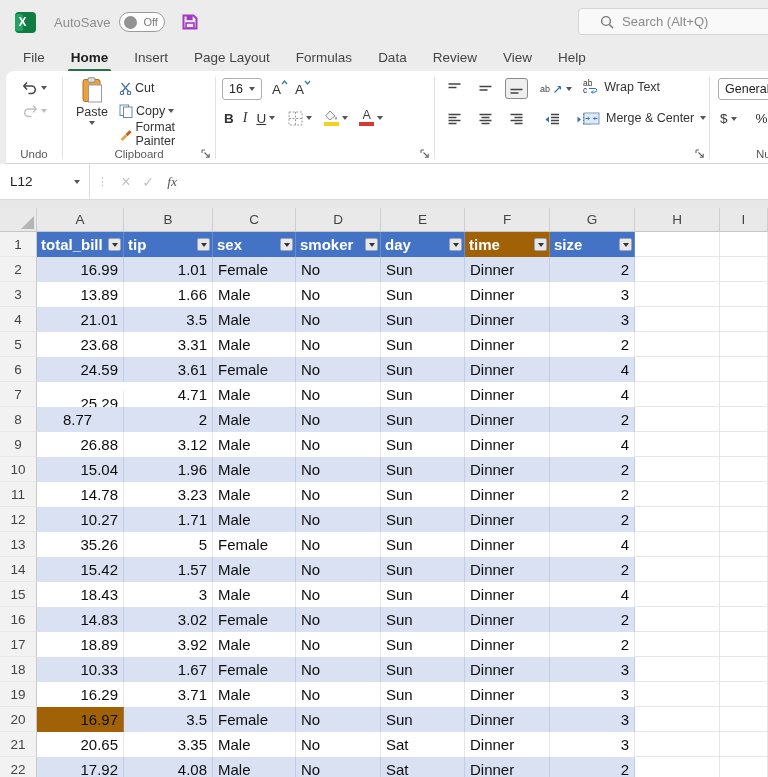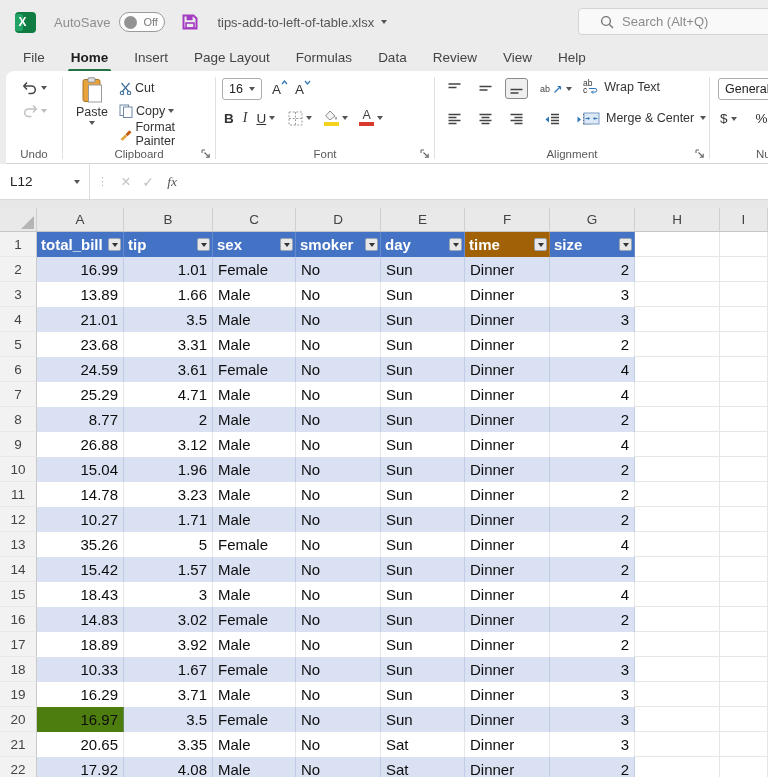--- a/index.html
+++ b/index.html
@@ -115,24 +115,20 @@
       <span class="knob"></span>
       <span class="state">Off</span>
     </div>
     <span class="save-btn">
       <svg width="18" height="18" viewBox="0 0 18 18">
         <path d="M2.5 2.5 H12.5 L15.5 5.5 V15.5 H2.5 Z" fill="none" stroke="#A33BC2" stroke-width="2"></path>
         <rect x="5.6" y="3" width="6" height="4.2" fill="#A33BC2"></rect>
         <rect x="5" y="10" width="8" height="5" fill="none" stroke="#A33BC2" stroke-width="1.6"></rect>
       </svg>
     </span>
-    <div class="doc-title">
-      <span>tips-add-to-left-of-table.xlsx</span>
-      <span class="car"></span>
-    </div>
     <div class="searchbox">
       <svg class="mag" width="14" height="14" viewBox="0 0 14 14">
         <circle cx="6" cy="6" r="4.4" fill="none" stroke="#767676" stroke-width="1.4"></circle>
         <path d="M9.4 9.4 L13 13" stroke="#767676" stroke-width="1.4"></path>
       </svg>
       <input type="text" placeholder="Search (Alt+Q)" style="">
     </div>
   </div>
 
   <div class="menubar">
@@ -256,21 +252,20 @@
           <span class="car"></span>
         </span>
         <span class="ibtn" style="margin-left:2px">
           <span style="display:flex;flex-direction:column;align-items:center">
             <span style="font-size:12.5px;color:#444;line-height:11px">A</span>
             <span class="colorbar" style="background:#D83B2D"></span>
           </span>
           <span class="car"></span>
         </span>
       </div>
-      <div class="glabel">Font</div>
       <svg class="launcher" width="10" height="10" viewBox="0 0 10 10">
         <path d="M1 1 H4 M1 1 V4 M3.5 3.5 L8 8 M8.2 4.8 V8.2 H4.8" fill="none" stroke="#666" stroke-width="1.1"></path>
       </svg>
     </div>
     <div class="gsep"></div>
 
     <div class="rgroup g-algn">
       <div class="algn-r1">
         <span class="valbtn">
           <svg width="15" height="13" viewBox="0 0 15 13">
@@ -339,21 +334,20 @@
       <div class="algn-right2 ibtn">
         <svg width="17" height="13" viewBox="0 0 17 13">
           <rect x="1" y="1" width="15" height="11" fill="#DEE9F7" stroke="#7A9BC4"></rect>
           <path d="M2.5 6.5 H5 M14.5 6.5 H12" stroke="#2E75B6" stroke-width="1.1"></path>
           <path d="M7.2 6.5 L4.8 4.9 V8.1 Z" fill="#2E75B6"></path>
           <path d="M9.8 6.5 L12.2 4.9 V8.1 Z" fill="#2E75B6"></path>
         </svg>
         <span>Merge &amp; Center</span>
         <span class="car"></span>
       </div>
-      <div class="glabel">Alignment</div>
       <svg class="launcher" width="10" height="10" viewBox="0 0 10 10">
         <path d="M1 1 H4 M1 1 V4 M3.5 3.5 L8 8 M8.2 4.8 V8.2 H4.8" fill="none" stroke="#666" stroke-width="1.1"></path>
       </svg>
     </div>
     <div class="gsep"></div>
 
     <div class="rgroup g-num">
       <div class="num-r1 combo" style="width:100px">
         <span style="flex:1">General</span>
 
@@ -479,33 +473,33 @@
           <div class="cell txt" style="background: rgb(217, 225, 242); border-right-color: rgba(150, 170, 210, 0.35); width: 83px;">Female</div>
           <div class="cell txt" style="background: rgb(217, 225, 242); border-right-color: rgba(150, 170, 210, 0.35); width: 85px;">No</div>
           <div class="cell txt" style="background: rgb(217, 225, 242); border-right-color: rgba(150, 170, 210, 0.35); width: 84px;">Sun</div>
           <div class="cell txt" style="background: rgb(217, 225, 242); border-right-color: rgba(150, 170, 210, 0.35); width: 85px;">Dinner</div>
           <div class="cell num" style="background: rgb(217, 225, 242); border-right-color: rgba(150, 170, 210, 0.35); width: 85px;">4</div>
           <div class="cell plain" style="width: 85px;"></div>
           <div class="cell plain" style="width: 48px;"></div>
         </div>
         <div class="grow">
           <div class="gut">7</div>
-          <div class="cell num" style="width: 87px;">25.29</div>
+          <div class="cell num" style="width: 87px; margin-top: 9px;">25.29</div>
           <div class="cell num" style="width: 89px;">4.71</div>
           <div class="cell txt" style="width: 83px;">Male</div>
           <div class="cell txt" style="width: 85px;">No</div>
           <div class="cell txt" style="width: 84px;">Sun</div>
           <div class="cell txt" style="width: 85px;">Dinner</div>
           <div class="cell num" style="width: 85px;">4</div>
           <div class="cell plain" style="width: 85px;"></div>
           <div class="cell plain" style="width: 48px;"></div>
         </div>
         <div class="grow">
           <div class="gut">8</div>
-          <div class="cell num" style="background: rgb(217, 225, 242); border-right-color: rgba(150, 170, 210, 0.35); width: 87px;">8.77</div>
+          <div class="cell num" style="background: rgb(217, 225, 242); border-right-color: rgba(150, 170, 210, 0.35); width: 87px; text-align: center;">8.77</div>
           <div class="cell num" style="background: rgb(217, 225, 242); border-right-color: rgba(150, 170, 210, 0.35); width: 89px;">2</div>
           <div class="cell txt" style="background: rgb(217, 225, 242); border-right-color: rgba(150, 170, 210, 0.35); width: 83px;">Male</div>
           <div class="cell txt" style="background: rgb(217, 225, 242); border-right-color: rgba(150, 170, 210, 0.35); width: 85px;">No</div>
           <div class="cell txt" style="background: rgb(217, 225, 242); border-right-color: rgba(150, 170, 210, 0.35); width: 84px;">Sun</div>
           <div class="cell txt" style="background: rgb(217, 225, 242); border-right-color: rgba(150, 170, 210, 0.35); width: 85px;">Dinner</div>
           <div class="cell num" style="background: rgb(217, 225, 242); border-right-color: rgba(150, 170, 210, 0.35); width: 85px;">2</div>
           <div class="cell plain" style="width: 85px;"></div>
           <div class="cell plain" style="width: 48px;"></div>
         </div>
         <div class="grow">
@@ -635,21 +629,21 @@
           <div class="cell txt" style="width: 83px;">Male</div>
           <div class="cell txt" style="width: 85px;">No</div>
           <div class="cell txt" style="width: 84px;">Sun</div>
           <div class="cell txt" style="width: 85px;">Dinner</div>
           <div class="cell num" style="width: 85px;">3</div>
           <div class="cell plain" style="width: 85px;"></div>
           <div class="cell plain" style="width: 48px;"></div>
         </div>
         <div class="grow">
           <div class="gut">20</div>
-          <div class="cell num" style="background: #4d7c0f; border-right-color: rgba(150, 170, 210, 0.35); width: 87px;">16.97</div>
+          <div class="cell num" style="background: #a16207; border-right-color: rgba(150, 170, 210, 0.35); width: 87px;">16.97</div>
           <div class="cell num" style="background: rgb(217, 225, 242); border-right-color: rgba(150, 170, 210, 0.35); width: 89px;">3.5</div>
           <div class="cell txt" style="background: rgb(217, 225, 242); border-right-color: rgba(150, 170, 210, 0.35); width: 83px;">Female</div>
           <div class="cell txt" style="background: rgb(217, 225, 242); border-right-color: rgba(150, 170, 210, 0.35); width: 85px;">No</div>
           <div class="cell txt" style="background: rgb(217, 225, 242); border-right-color: rgba(150, 170, 210, 0.35); width: 84px;">Sun</div>
           <div class="cell txt" style="background: rgb(217, 225, 242); border-right-color: rgba(150, 170, 210, 0.35); width: 85px;">Dinner</div>
           <div class="cell num" style="background: rgb(217, 225, 242); border-right-color: rgba(150, 170, 210, 0.35); width: 85px;">3</div>
           <div class="cell plain" style="width: 85px;"></div>
           <div class="cell plain" style="width: 48px;"></div>
         </div>
         <div class="grow">

